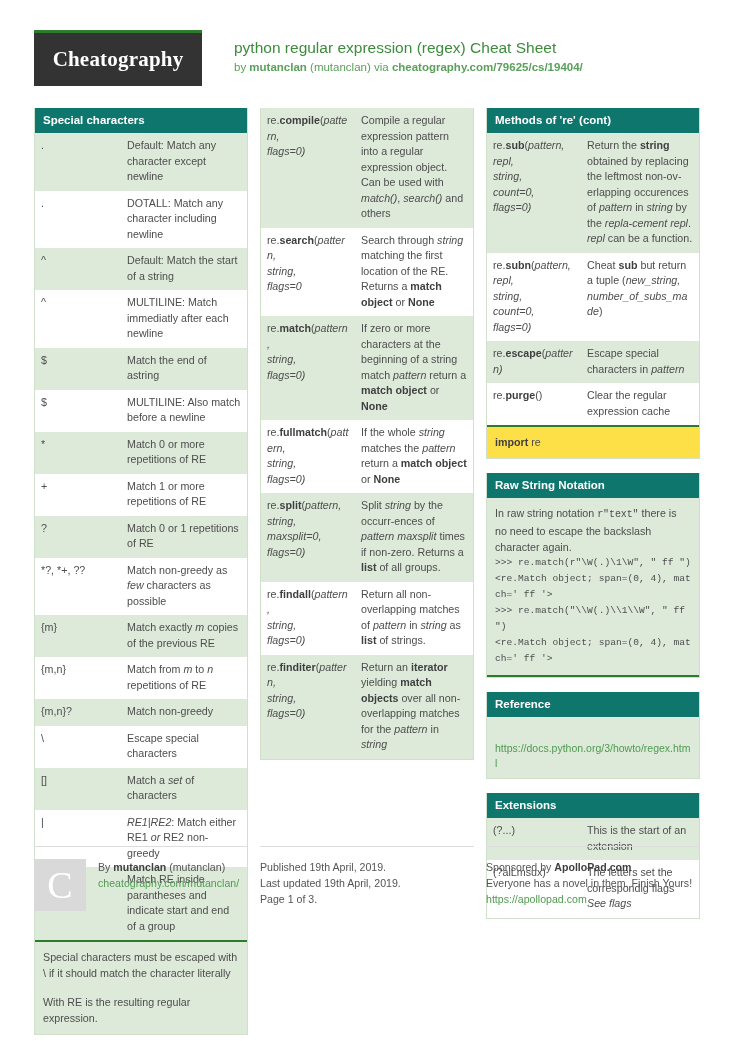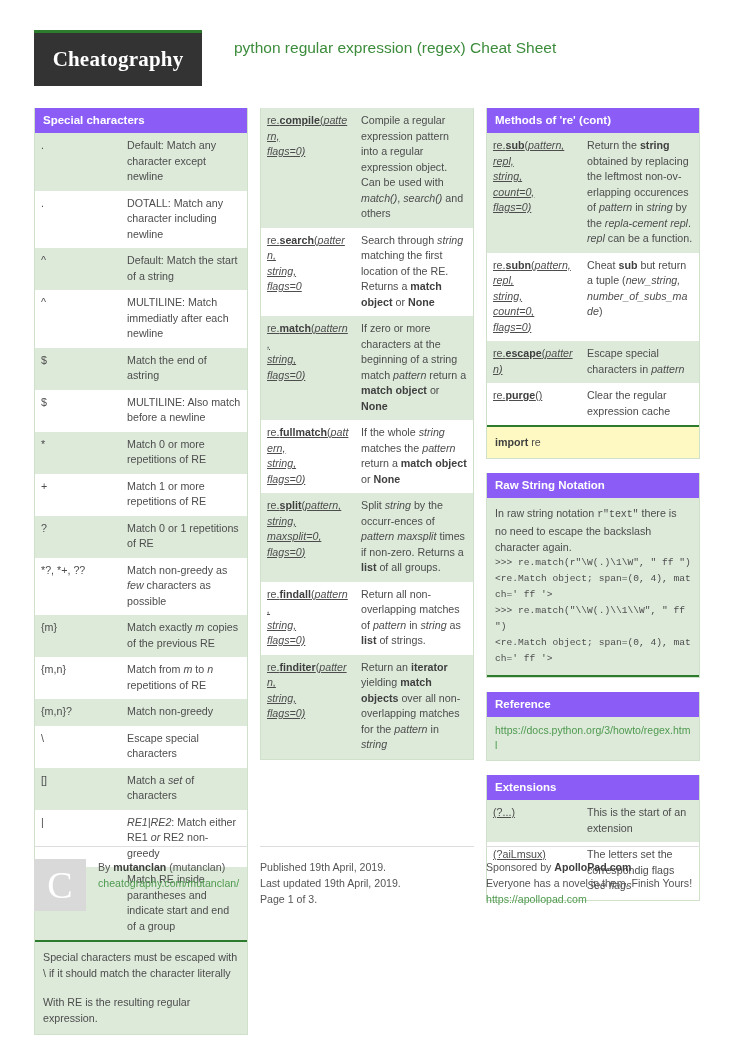--- a/index.html
+++ b/index.html
@@ -74,21 +74,21 @@
   .col { width: 214px; flex: none; }
 
   .card {
     border: 1px solid #cfe0cb;
     border-top: none;
     background: #ffffff;
     margin-bottom: 14px;
     overflow: hidden;
   }
   .card-head {
-    background: #8b5cf6;
+    background: #0f766e;
     color: #ffffff;
     font-size: 11.5px;
     font-weight: bold;
     padding: 5px 8px 6px 8px;
     line-height: 14px;
   }
   table.kv {
     width: 100%;
     border-collapse: collapse;
     table-layout: fixed;
@@ -98,40 +98,40 @@
     line-height: 15.5px;
     padding: 5px 6px 6px 6px;
     vertical-align: top;
     color: #4d4d4d;
     word-wrap: break-word;
     overflow-wrap: break-word;
   }
   table.kv tr.alt td { background: #ddeada; }
   table.kv tr.plain td { background: #ffffff; }
   td.k { width: 74px; padding-left: 8px; }
-  td.k.wide { width: 82px; text-decoration: underline; }
+  td.k.wide { width: 82px; }
   td.v { padding-right: 8px; }
   .b { font-weight: bold; color: #3f3f3f; }
   .i { font-style: italic; }
   .mono {
     font-family: "Liberation Mono", monospace;
     font-size: 10px;
     letter-spacing: -0.1px;
   }
 
   
   .note {
     border-top: 2px solid #2d7b2d;
     background: #ddeada;
     font-size: 10.7px;
     line-height: 16px;
     padding: 7px 8px 8px 8px;
     color: #4d4d4d;
   }
-  .note.white { background: #fef9c3; }
+  .note.white { background: #fde047; }
   .note p { margin: 0; }
   .note p + p { margin-top: 13px; }
 
   .codeblock {
     background: #ddeada;
     padding: 7px 8px 8px 8px;
     font-size: 10.7px;
     line-height: 16px;
     color: #4d4d4d;
     border-bottom: 2px solid #2d7b2d;
@@ -140,21 +140,21 @@
     font-family: "Liberation Mono", monospace;
     font-size: 9.6px;
     line-height: 16px;
     display: block;
     white-space: pre-wrap;
     word-break: break-all;
   }
   .linkrow {
     font-size: 10.5px;
     line-height: 15px;
-    padding: 6px 8px 7px 8px;
+    padding: 24px 8px 7px 8px;
     color: #4f9a4f;
     word-break: break-all;
   }
   .linkrow.alt { background: #ddeada; }
 
   
   .footer {
     position: absolute;
     left: 34px;
     right: 34px;
@@ -191,20 +191,23 @@
 <body>
 
 <div class="page">
 
   <div class="header">
     <div class="logo-box">
       <span class="logo-text">Cheatography</span>
     </div>
     <div class="title-wrap">
       <div class="sheet-title">python regular expression (regex) Cheat Sheet</div>
+      <div class="sheet-sub">
+        <span>by </span><b>mutanclan</b><span> (mutanclan) via </span><b>cheatography.com/79625/cs/19404/</b>
+      </div>
     </div>
   </div>
 
   <div class="columns">
 
     <div class="col">
       <div class="card">
         <div class="card-head">Special characters</div>
         <table class="kv">
           <tbody>

